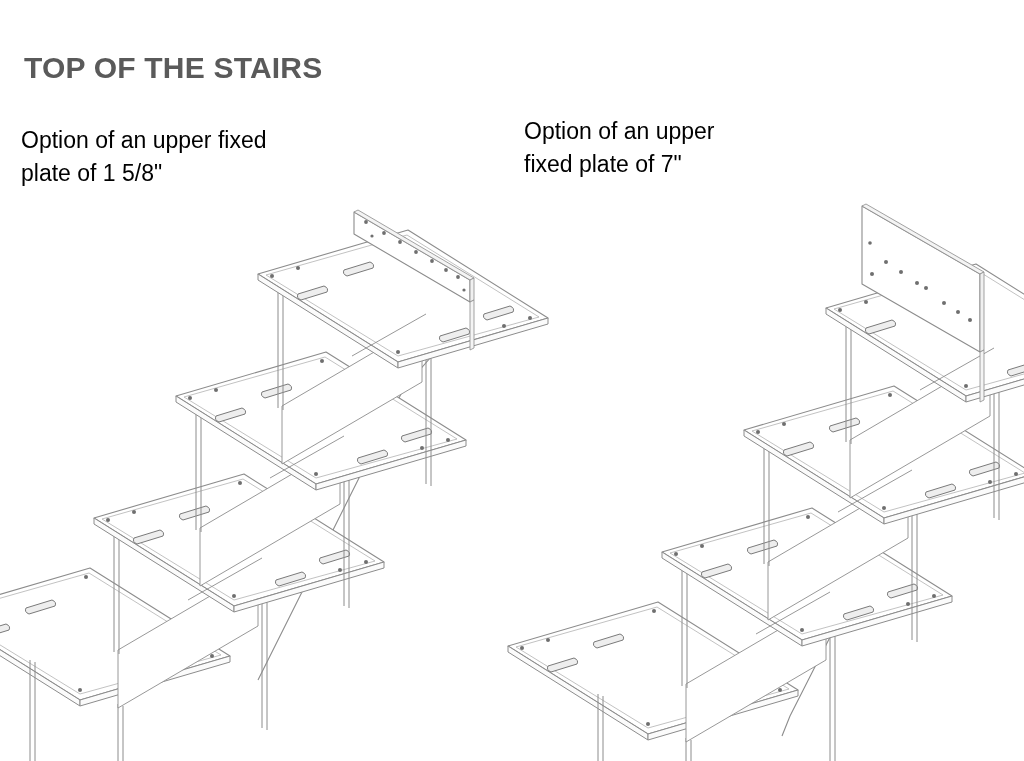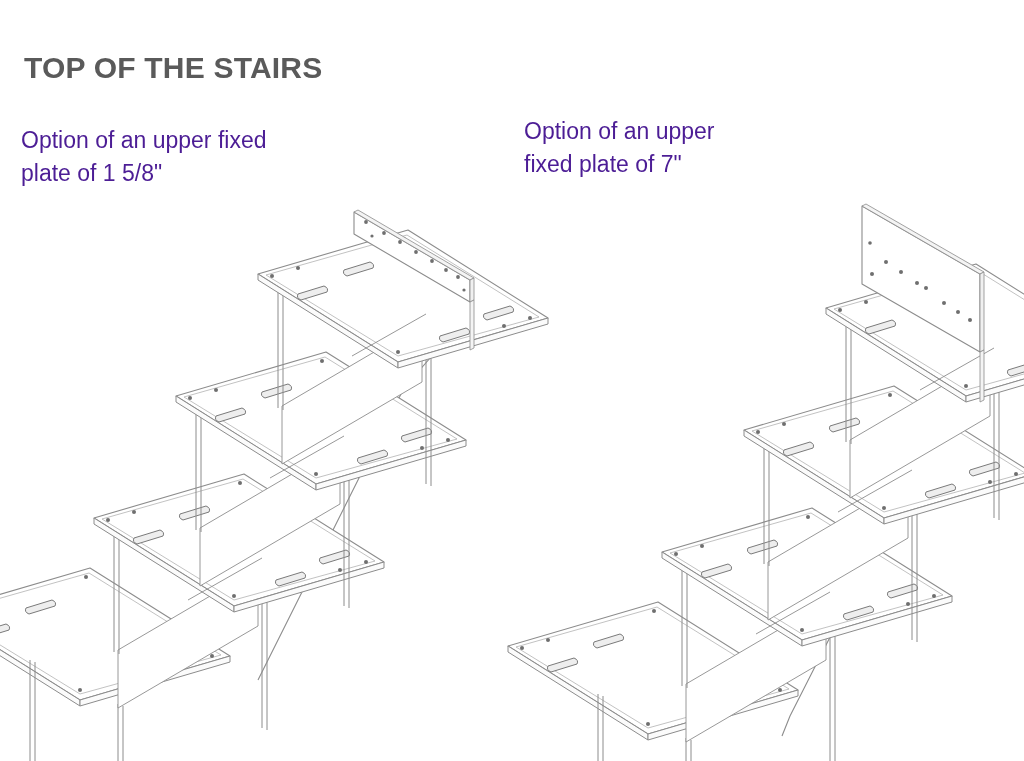--- a/index.html
+++ b/index.html
@@ -19,21 +19,21 @@
     font-weight:bold;
     letter-spacing:0.2px;
     color:#5a5a5a;
     white-space:pre;
   }
   .caption{
     position:absolute;
     font-size:23px;
     font-weight:normal;
     line-height:1.42;
-    color:#4c1d95;
+    color:#000000;
     white-space:pre-line;
   }
   #caption-left{left:21px;top:124px;width:400px;}
   #caption-right{left:524px;top:115px;width:330px;}
 
   #art{position:absolute;left:0;top:0;width:1024px;height:761px;}
   svg{display:block;}
 </style>
 </head>
 <body>

